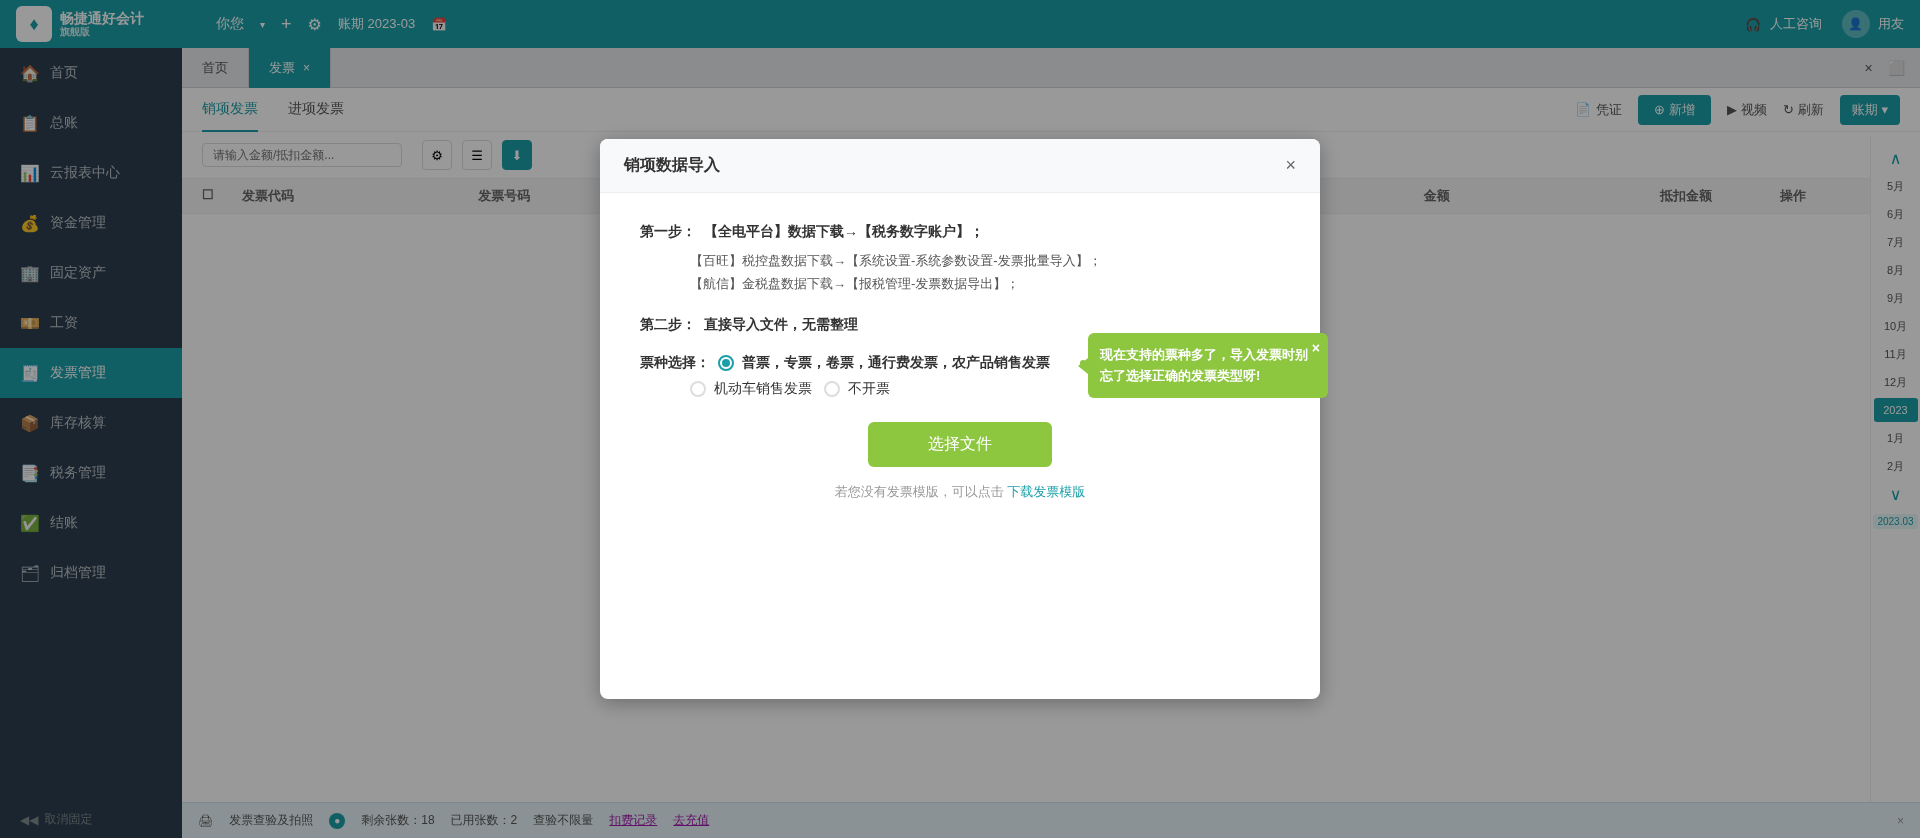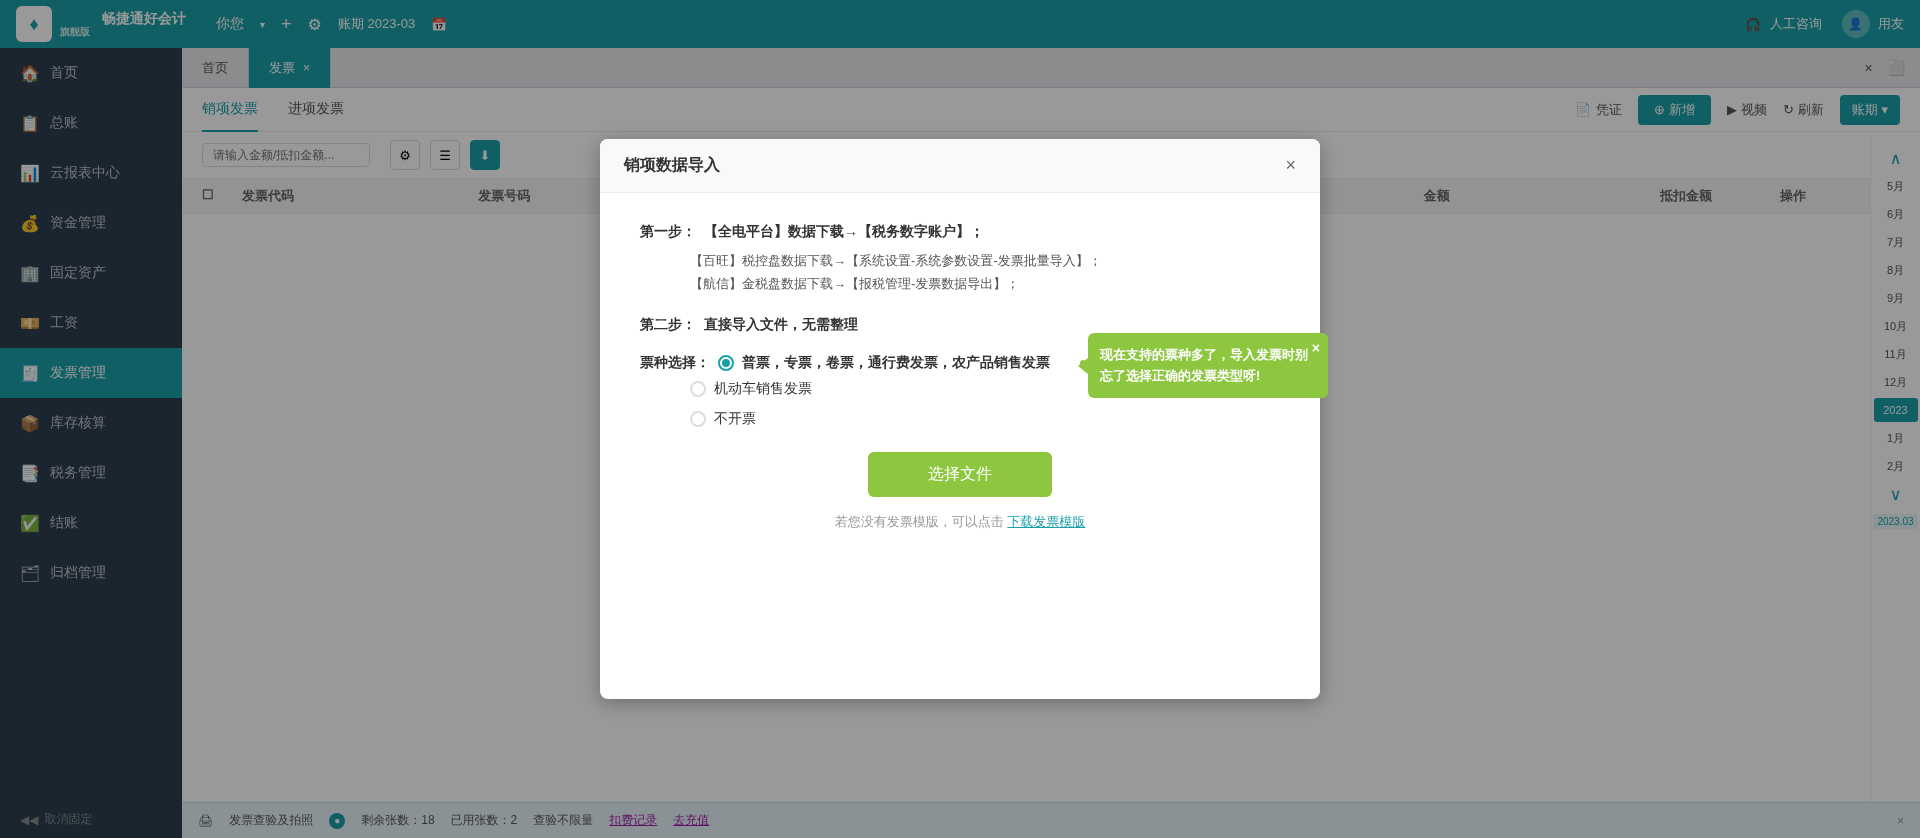--- a/index.html
+++ b/index.html
@@ -24,21 +24,21 @@
       font-weight: bold;
     }
     .logo-icon {
       width: 36px; height: 36px;
       background: white;
       border-radius: 6px;
       display: flex; align-items: center; justify-content: center;
       color: #1a9fa8; font-size: 18px; font-weight: bold;
     }
     .logo-text { display: flex; flex-direction: column; line-height: 1.2; }
-    .logo-main { font-size: 14px; margin-left: 42px; }
+    .logo-main { font-size: 14px; }
     .logo-sub { font-size: 10px; opacity: 0.8; }
     .top-bar-center {
       flex: 1;
       display: flex;
       align-items: center;
       gap: 16px;
       padding-left: 20px;
     }
     .company-name { font-size: 14px; }
     .top-bar-actions {
@@ -152,21 +152,21 @@
       display: flex;
       align-items: center;
       gap: 12px;
       border-bottom: 1px solid #eee;
     }
     .search-input {
       border: 1px solid #ddd;
       border-radius: 4px;
       padding: 4px 10px;
       font-size: 12px;
-      width: 168px;
+      width: 200px;
       color: #999;
     }
     .btn-green {
       background: #1a9fa8;
       color: white;
       border: none;
       border-radius: 4px;
       padding: 6px 16px;
       cursor: pointer;
       font-size: 13px;
@@ -367,21 +367,21 @@
       gap: 8px;
     }
     .step-content {
       font-size: 13px;
       color: #555;
       line-height: 1.8;
       padding-left: 50px;
     }
     .radio-group {
       display: flex;
-      flex-direction: column;
+      flex-direction: row;
       gap: 12px;
       padding-left: 50px;
       margin-top: 8px;
     }
     .radio-item {
       display: flex;
       align-items: center;
       gap: 8px;
       font-size: 14px;
       color: #333;
@@ -703,16 +703,16 @@
           <div class="radio-circle"></div>
           <span>不开票</span>
         </div>
       </div>
     </div>
 
     <button class="select-file-btn">选择文件</button>
 
     <div class="modal-footer-text">
       <span>若您没有发票模版，可以点击</span>
-      <span style="color:#1a9fa8; text-decoration:underline; cursor:pointer;">下载发票模版</span>
+      <span style="color:#1a9fa8; cursor:pointer;">下载发票模版</span>
     </div>
   </div>
 </div>
 
 </body></html>

